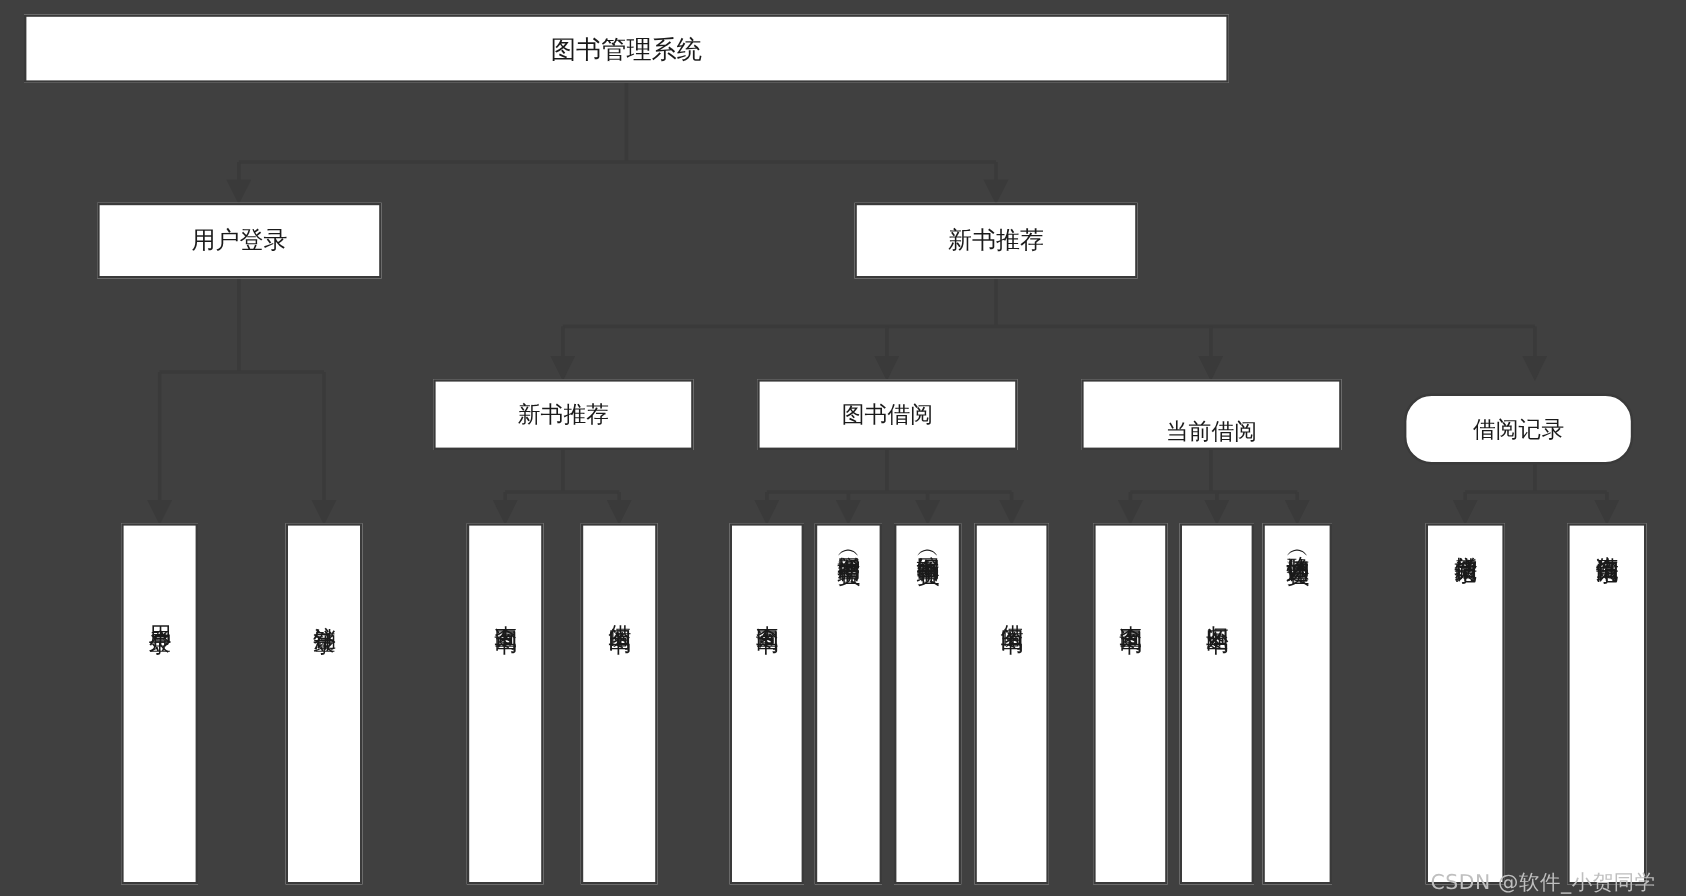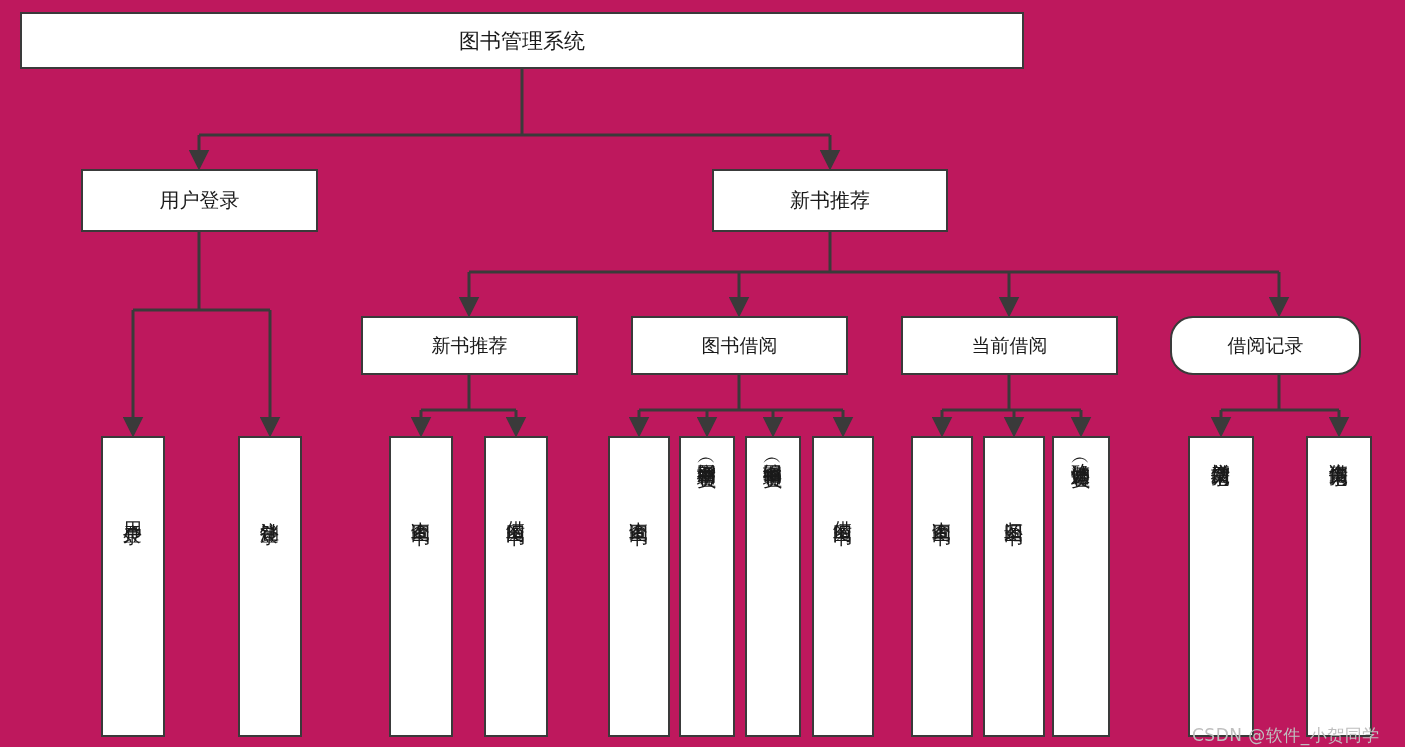--- a/index.html
+++ b/index.html
@@ -11,21 +11,21 @@
     width: 1405px;
     height: 747px;
     font-family: "DejaVu Sans", "Liberation Sans", sans-serif;
     overflow: hidden;
     position: relative;
   }
   #diagram-root {
     position: relative;
     width: 1405px;
     height: 747px;
-    background: #be185d;
+    background: #404040;
   }
   svg.connectors {
     position: absolute;
     left: 0;
     top: 0;
     width: 1405px;
     height: 747px;
     pointer-events: none;
   }
   .node {
@@ -143,24 +143,24 @@
   <div class="node level1" style="left:712px; top:169px; width:236px; height:63px;">
     <span>新书推荐</span>
   </div>
 
   <div class="node level2" style="left:361px; top:316px; width:217px; height:59px;">
     <span>新书推荐</span>
   </div>
   <div class="node level2" style="left:631px; top:316px; width:217px; height:59px;">
     <span>图书借阅</span>
   </div>
-  <div class="node level2" style="left:901px; top:316px; width:217px; height:59px;">
+  <div class="node level2" style="left:901px; top:316px; width:217px; height:59px;align-items:flex-end;">
     <span>当前借阅</span>
   </div>
-  <div class="node level2" style="left:1170px; top:316px; width:191px; height:59px;border-radius:23px;">
+  <div class="node level2" style="left:1170px; top:328px; width:191px; height:59px;border-radius:23px;">
     <span>借阅记录</span>
   </div>
 
   <div class="node leaf tall" style="left:101px; top:436px; width:64px; height:301px;">
     <span class="vtext">用户登录</span>
   </div>
   <div class="node leaf tall" style="left:238px; top:436px; width:64px; height:301px;">
     <span class="vtext">注销登录</span>
   </div>
   <div class="node leaf tall" style="left:389px; top:436px; width:64px; height:301px;">

